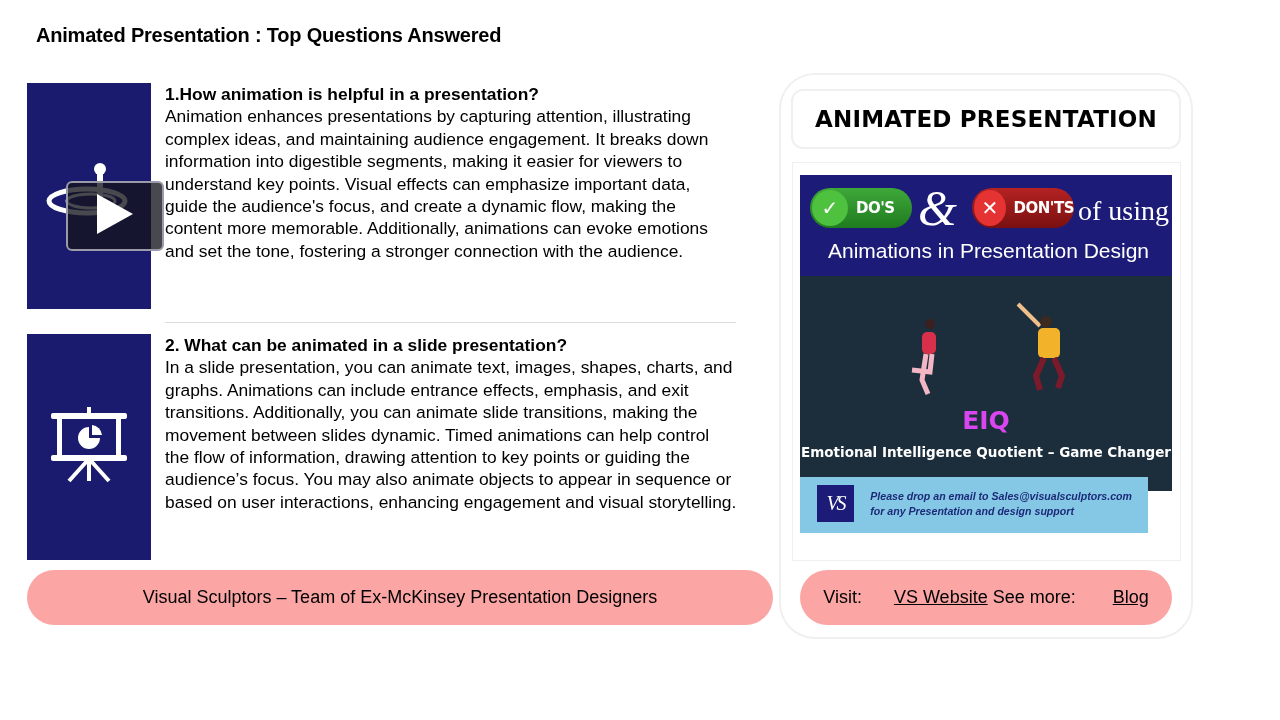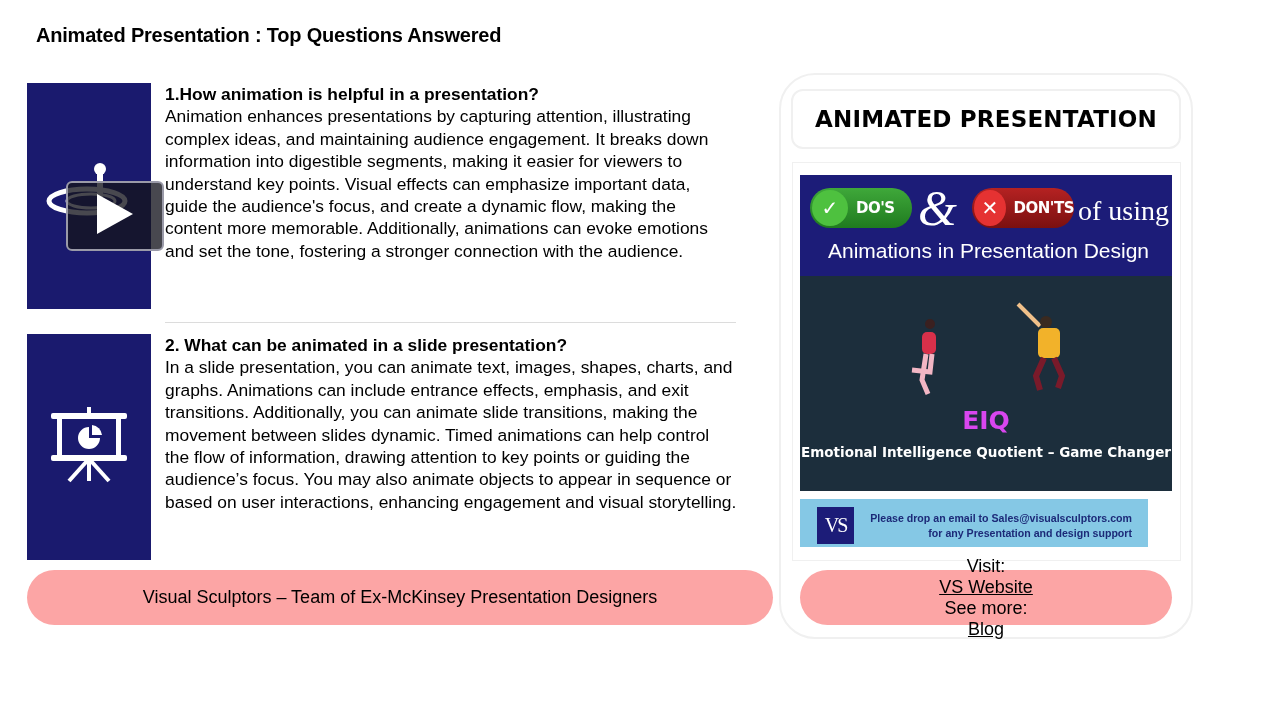--- a/index.html
+++ b/index.html
@@ -36,22 +36,22 @@
     border: 2px solid #9a9aa8; border-radius: 6px;
     display: flex; align-items: center; justify-content: center;
   }
 
   .footer-pill {
     position: absolute; background: #fca5a5; border-radius: 28px;
     display: flex; align-items: center; justify-content: center;
     font-size: 18px;
   }
   .footer-left { left: 27px; top: 570px; width: 746px; height: 55px; }
-  .footer-right { left: 800px; top: 570px; width: 372px; height: 55px; flex-direction: column; }
-  .footer-right a { color: #000; text-decoration: underline; }
+  .footer-right { left: 800px; top: 570px; width: 372px; height: 55px; }
+  .footer-right a { color: #000; text-decoration: underline; margin-left: 32px; }
 
   .side-card {
     position: absolute; left: 779px; top: 73px; width: 414px; height: 566px;
     border: 2px solid #f0f0f0; border-radius: 36px; background: #fff;
   }
   .side-title {
     position: absolute; left: 791px; top: 89px; width: 390px; height: 60px;
     border: 2px solid #f0f0f0; border-radius: 12px;
     display: flex; align-items: center; justify-content: center;
     font-family: "DejaVu Sans", sans-serif; font-weight: bold; font-size: 23px;
@@ -99,29 +99,29 @@
   }
   .eiq {
     position: absolute; left: 0; top: 130px; width: 372px; text-align: center; color: #d946ef;
     font-family: "DejaVu Sans", sans-serif; font-weight: bold; font-size: 25px;
   }
   .eiq-sub {
     position: absolute; left: 0; top: 168px; width: 372px; text-align: center; color: #fff;
     font-family: "DejaVu Sans", sans-serif; font-weight: bold; font-size: 13.5px; white-space: nowrap;
   }
   .thumb .bottom-band {
-    position: absolute; left: 0; top: 324px; width: 348px; height: 56px; background: #85c8e5;
+    position: absolute; left: 0; top: 302px; width: 348px; height: 56px; background: #85c8e5; font-style: italic;
   }
   .vs-logo {
     position: absolute; left: 17px; top: 8px; width: 37px; height: 37px; background: #1c1c78;
     color: #fff; font-family: "Liberation Serif", serif; font-size: 20px;
     display: flex; align-items: center; justify-content: center; letter-spacing: -2px;
   }
   .contact {
-    position: absolute; right: 16px; top: 12px; text-align: right; color: #1c2a78;
+    position: absolute; right: 16px; top: 12px; color: #1c2a78;
     font-family: "Liberation Sans", sans-serif; font-weight: bold; font-size: 10.6px; line-height: 15px;
   }
 </style>
 </head>
 <body>
 
 <div class="page-title">Animated Presentation : Top Questions Answered</div>
 
 <div class="qa-block qa1">
   <div class="icon-panel">

